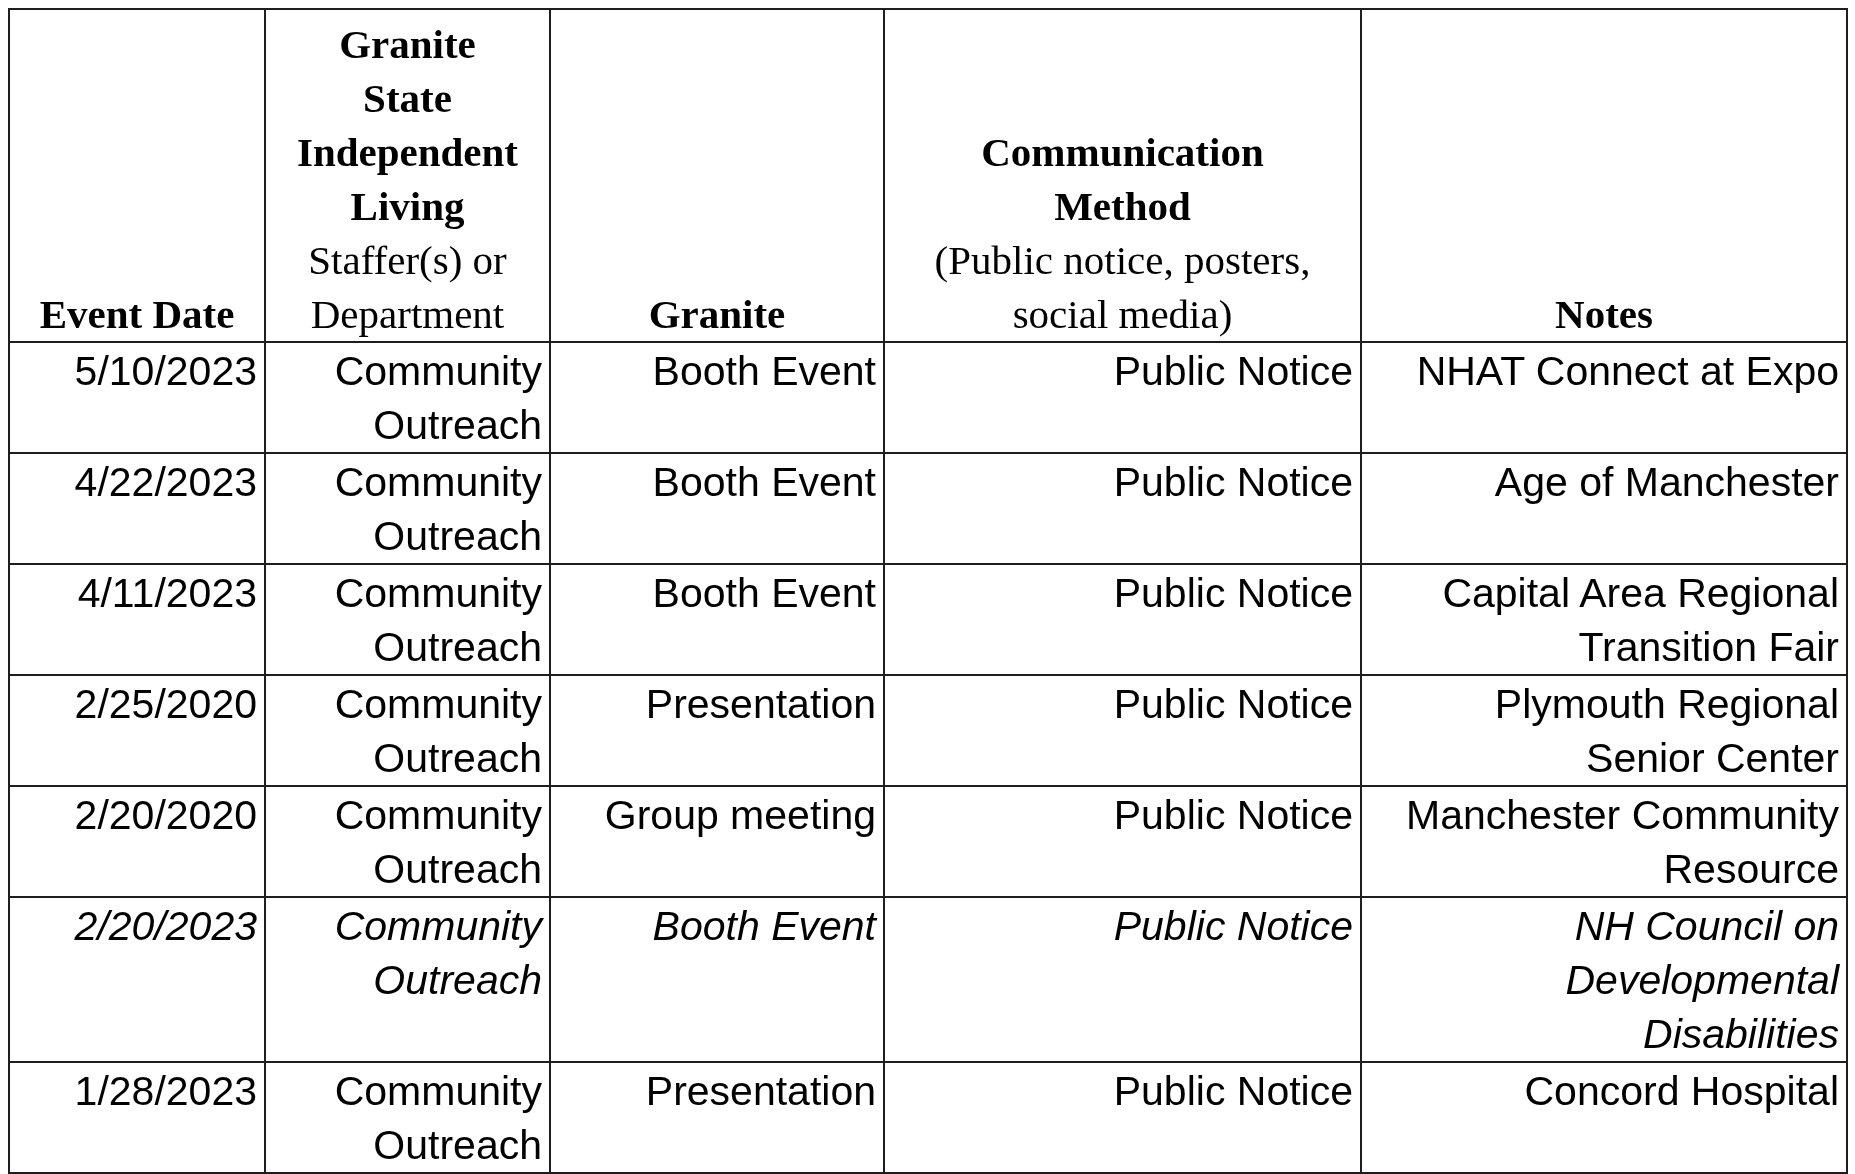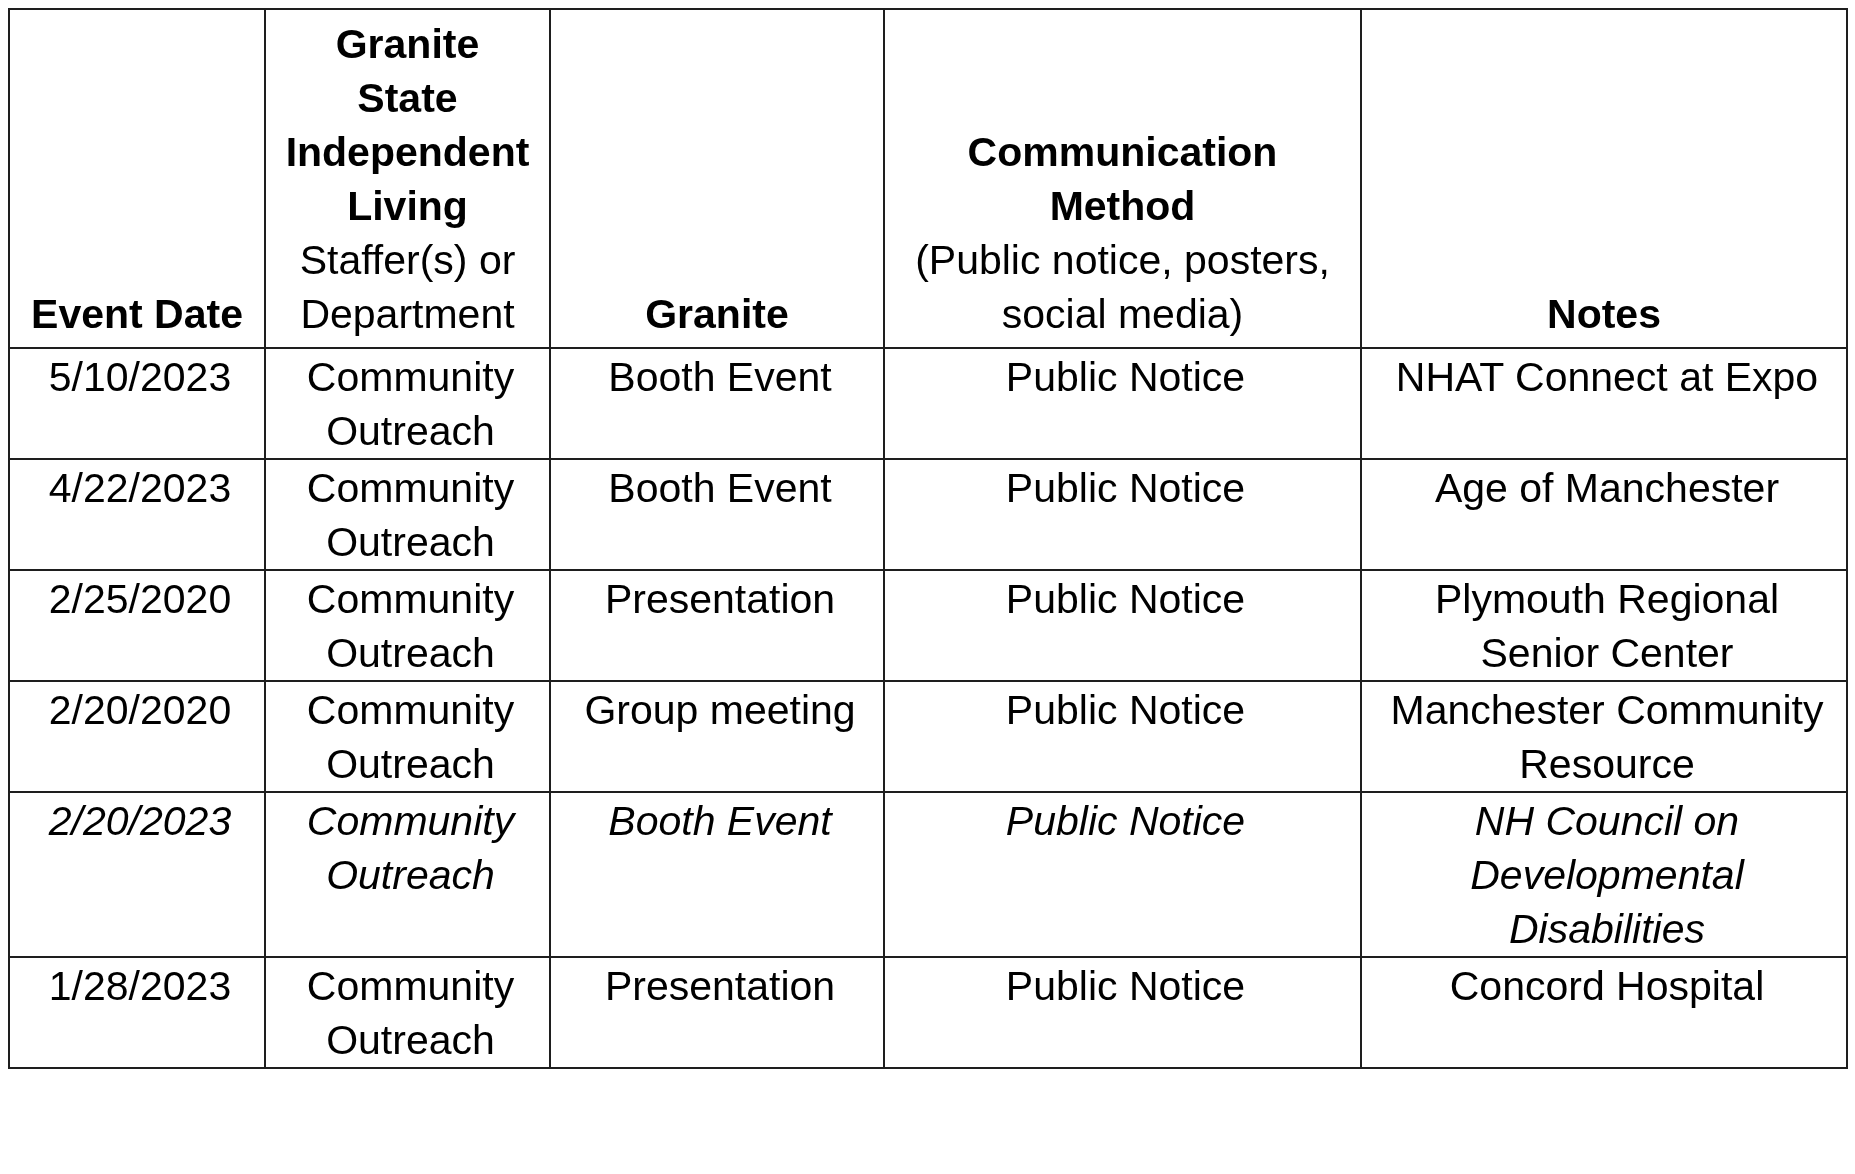--- a/index.html
+++ b/index.html
@@ -20,30 +20,31 @@
     left: 8px;
     top: 8px;
     width: 1838px;
     border-collapse: collapse;
     table-layout: fixed;
     font-size: 41px;
     line-height: 54px;
   }
   table.events td, table.events th {
     border: 2px solid #1e1e1e;
-    padding: 1px 16px 0 22px;
+    padding: 1px 7px 0 22px;
     vertical-align: top;
-    text-align: center;
+    text-align: right;
     font-weight: normal;
   }
   table.events thead th {
     vertical-align: bottom;
     text-align: center;
-    padding: 6px 8px 6px 8px;
+    padding: 6px 8px 0 8px;
     height: 325px;
+    font-family: Liberation Serif, serif;
   }
   table.events thead th .line {
     display: block;
     white-space: nowrap;
   }
   table.events thead th .bold { font-weight: bold; }
   col.c-date { width: 256px; }
   col.c-staff { width: 285px; }
   col.c-activity { width: 334px; }
   col.c-method { width: 477px; }
@@ -103,20 +104,27 @@
       <td class="notes">NHAT Connect at Expo</td>
     </tr>
     <tr class="r-2line">
       <td class="date">4/22/2023</td>
       <td>Community Outreach</td>
       <td>Booth Event</td>
       <td>Public Notice</td>
       <td class="notes">Age of Manchester</td>
     </tr>
     <tr class="r-2line">
+      <td class="date">4/11/2023</td>
+      <td>Community Outreach</td>
+      <td>Booth Event</td>
+      <td>Public Notice</td>
+      <td class="notes">Capital Area Regional Transition Fair</td>
+    </tr>
+    <tr class="r-2line">
       <td class="date">2/25/2020</td>
       <td>Community Outreach</td>
       <td>Presentation</td>
       <td>Public Notice</td>
       <td class="notes">Plymouth Regional Senior Center</td>
     </tr>
     <tr class="r-2line">
       <td class="date">2/20/2020</td>
       <td>Community Outreach</td>
       <td>Group meeting</td>

